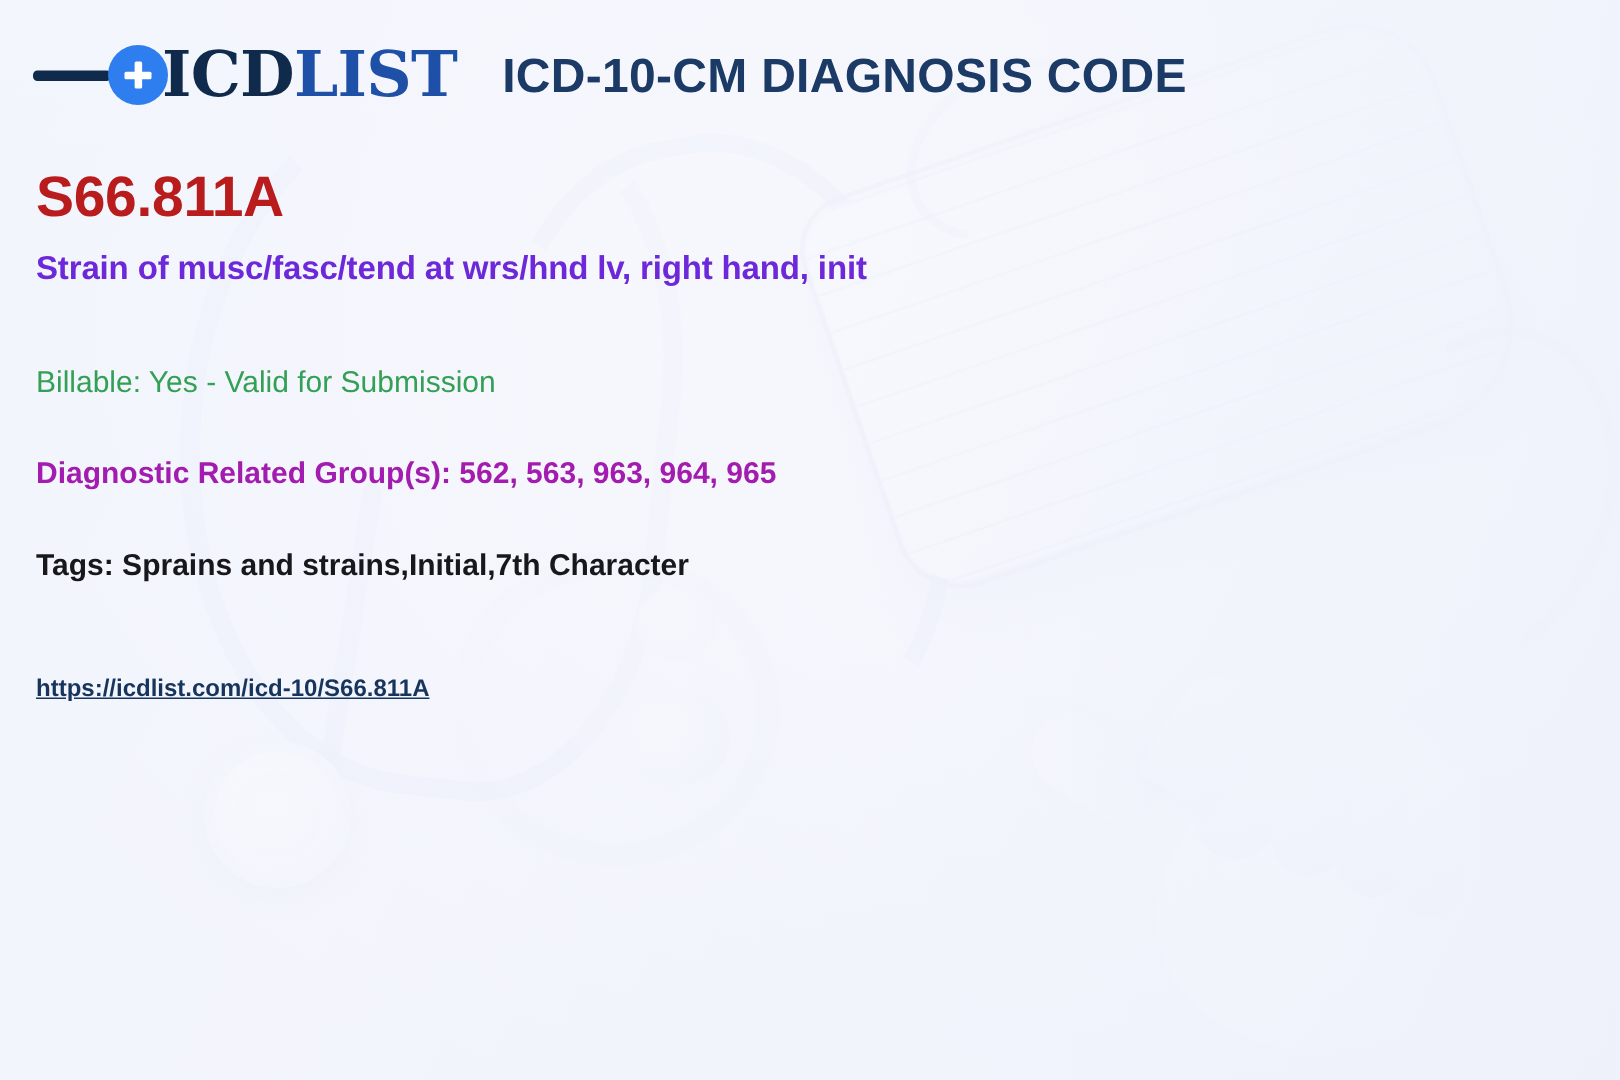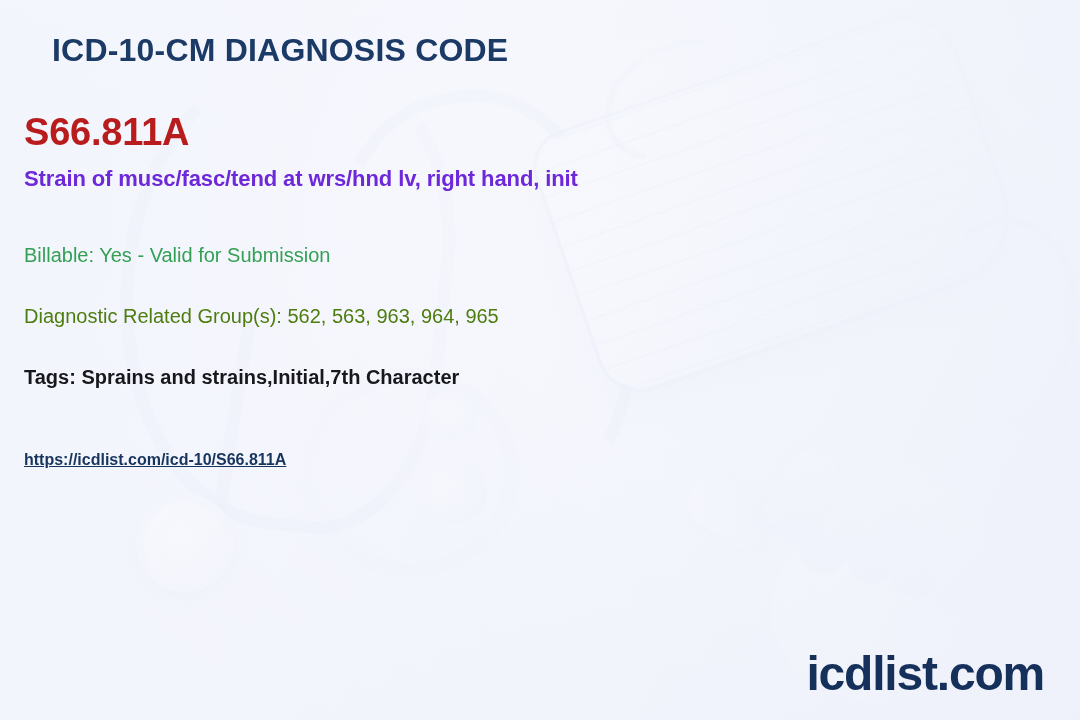--- a/index.html
+++ b/index.html
@@ -317,22 +317,22 @@
   .billable {
     margin-top: 52px;
     font-size: 20px;
     font-weight: 500;
     color: #33a055;
   }
 
   .drg {
     margin-top: 38px;
     font-size: 20px;
-    font-weight: 400;
-    color: #4d7c0f;
+    font-weight: 700;
+    color: #a21caf;
   }
 
   .tags {
     margin-top: 38px;
     font-size: 20px;
     font-weight: 700;
     color: #18181c;
   }
 
   .url {
@@ -382,27 +382,34 @@
     <div class="finger f1"></div>
     <div class="finger f2"></div>
     <div class="finger f3"></div>
     <div class="finger f4"></div>
     <div class="heart"></div>
 
     <div class="bg-vignette"></div>
   </div>
 
   <div class="header">
+    <div class="logo">
+      <div class="logo-dash"></div>
+      <div class="logo-circle">
+        <span class="plus-h"></span>
+        <span class="plus-v"></span>
+      </div>
+      <div class="logo-word"><span class="w-icd">ICD</span><span class="w-list">LIST</span></div>
+    </div>
     <div class="header-title">ICD-10-CM DIAGNOSIS CODE</div>
   </div>
 
   <div class="content">
     <div class="code">S66.811A</div>
     <div class="description">Strain of musc/fasc/tend at wrs/hnd lv, right hand, init</div>
     <div class="billable">Billable: Yes - Valid for Submission</div>
     <div class="drg">Diagnostic Related Group(s): 562, 563, 963, 964, 965</div>
     <div class="tags">Tags: Sprains and strains,Initial,7th Character</div>
     <div class="url">https://icdlist.com/icd-10/S66.811A</div>
   </div>
 
-  <div class="brand">icdlist.com</div>
 
 </div>
 
 </body></html>

